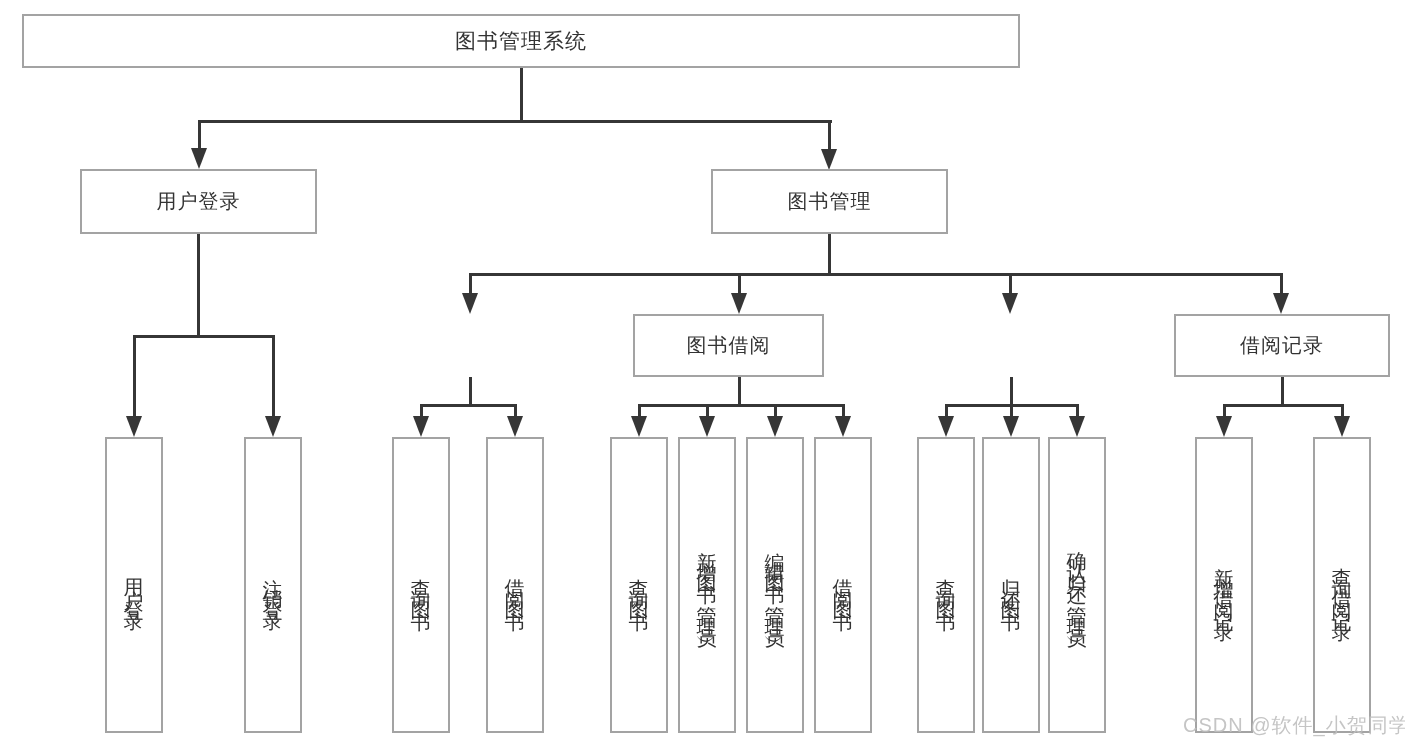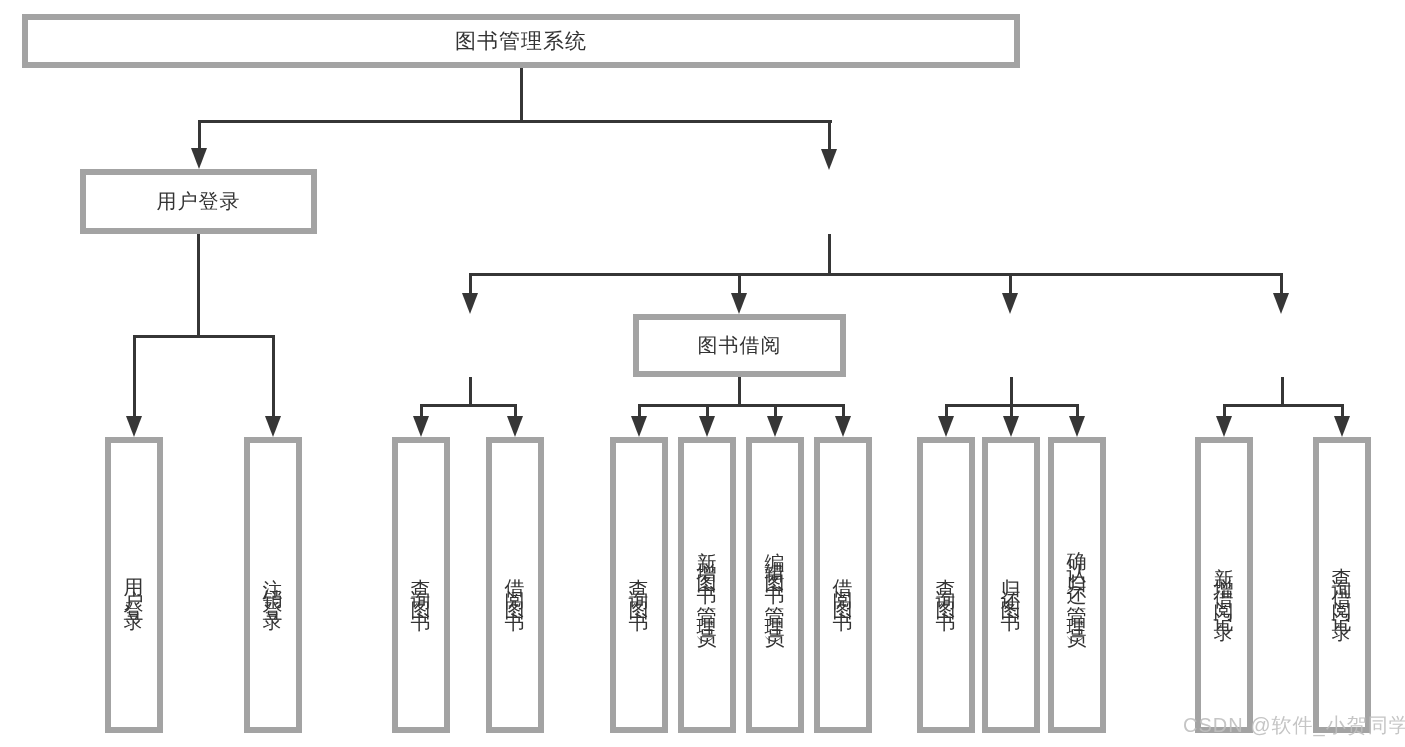--- a/index.html
+++ b/index.html
@@ -6,21 +6,21 @@
   .stage{
     position:relative;
     width:1405px;height:747px;
     background:#ffffff;
     font-family:"Liberation Sans", sans-serif;
     overflow:hidden;
   }
   .box{
     position:absolute;
     box-sizing:border-box;
-    border:6px solid #a3a3a3;
+    border:2px solid #a3a3a3;
     background:#ffffff;
     display:flex;
     align-items:center;
     justify-content:center;
     color:#333333;
   }
   .hbox{font-size:20px;letter-spacing:1px;}
   .rootbox{font-size:21px;letter-spacing:1px;}
   .vbox{font-size:20px;}
   .vbox .vlabel{
@@ -112,23 +112,29 @@
   <div class="ln" style="left:1341px;top:404px;width:3px;height:14px"></div>
   <div class="ah" style="left:1334px;top:416px"></div>
 
   <div class="box hbox rootbox" style="left:22px;top:14px;width:998px;height:54px">
     <span>图书管理系统</span>
   </div>
 
   <div class="box hbox" style="left:80px;top:169px;width:237px;height:65px">
     <span>用户登录</span>
   </div>
+  <div class="box hbox" style="left:711px;top:169px;width:237px;height:65px">
+    <span>图书管理</span>
+  </div>
 
-  <div class="box hbox" style="left:633px;top:314px;width:213px;height:63px">
+  <div class="box hbox" style="left:633px;top:314px;width:191px;height:63px">
     <span>图书借阅</span>
+  </div>
+  <div class="box hbox" style="left:1174px;top:314px;width:216px;height:63px">
+    <span>借阅记录</span>
   </div>
 
   <div class="box vbox" style="left:105px;top:437px;width:58px;height:296px">
     <span class="vlabel">用户登录</span>
   </div>
   <div class="box vbox" style="left:244px;top:437px;width:58px;height:296px">
     <span class="vlabel">注销登录</span>
   </div>
 
   <div class="box vbox" style="left:392px;top:437px;width:58px;height:296px">

